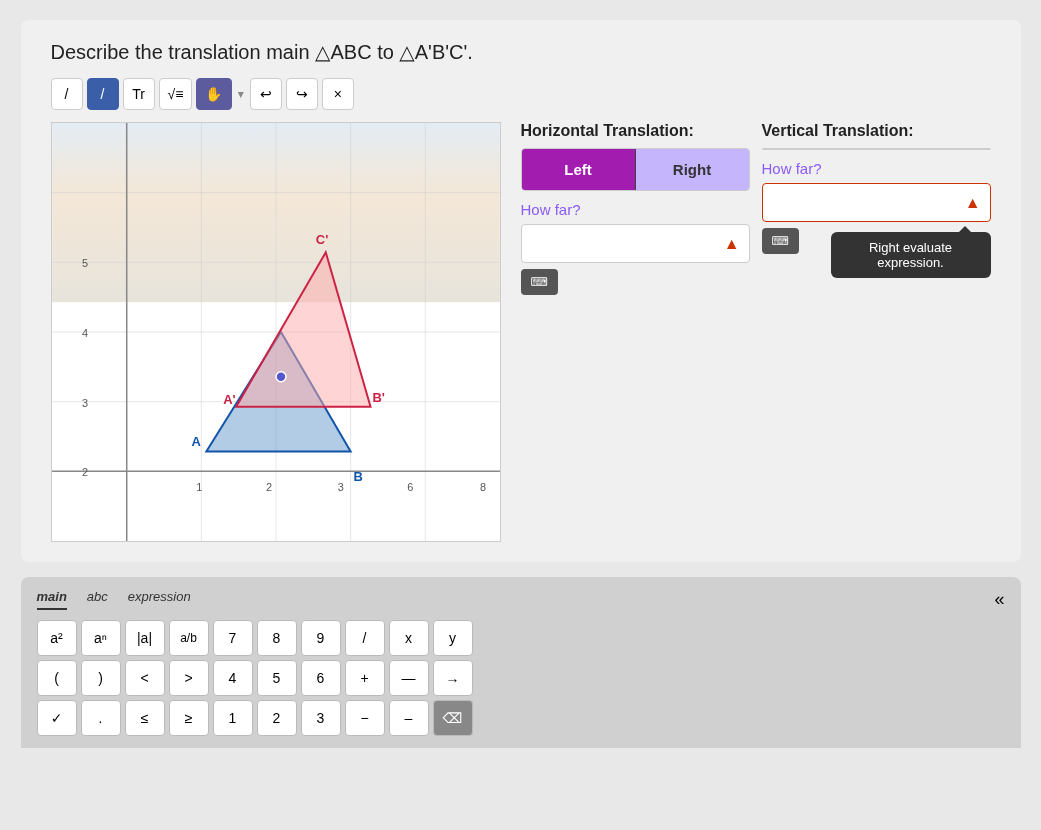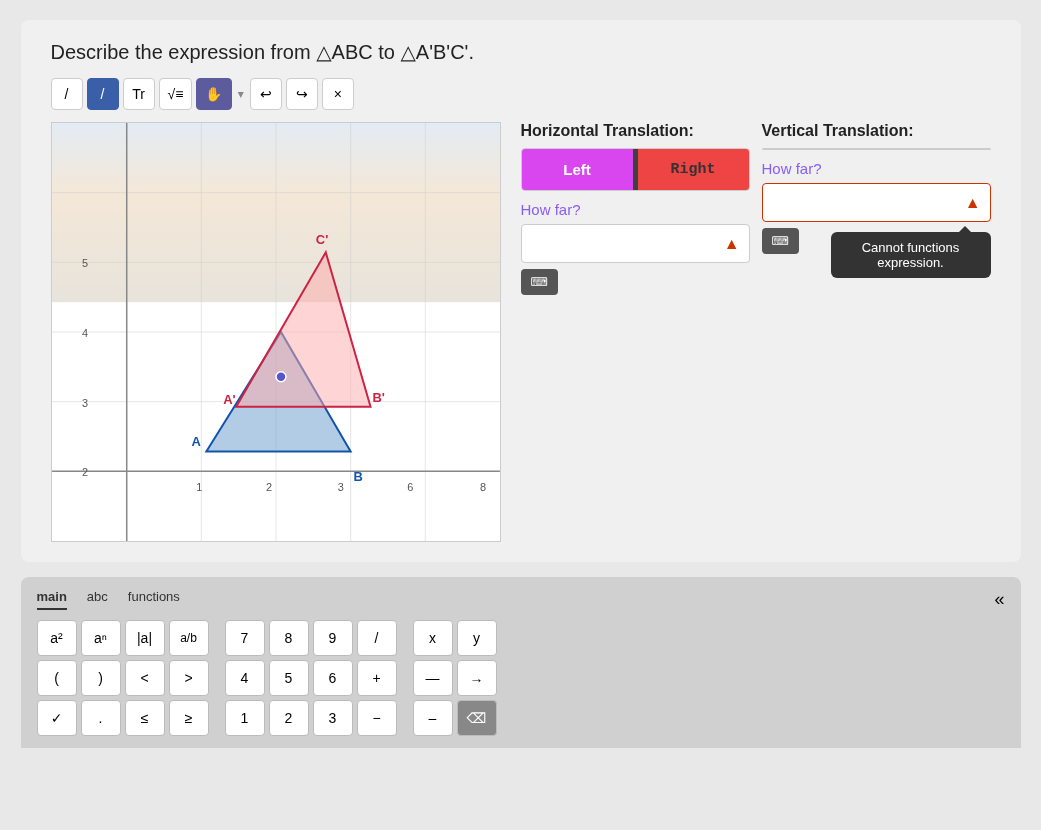--- a/index.html
+++ b/index.html
@@ -107,29 +107,28 @@
     .choice-btn {
       flex: 1;
       padding: 12px;
       border: none;
       cursor: pointer;
       font-size: 15px;
       font-weight: bold;
     }
 
     .choice-btn.selected {
-      background: #d946ef;
+      background: #a21caf;
       color: white;
     }
 
     .choice-btn.unselected {
-      background: #ef4444;
+      background: #c4b5fd;
       color: #333;
-      border-left: 5px solid #404040;
-      font-family: Liberation Mono, monospace;
+      border-left: 1px solid #404040;
     }
 
     .how-far-label {
       font-size: 15px;
       color: #8b5cf6;
       margin-bottom: 6px;
     }
 
     .input-with-warning {
       position: relative;
@@ -220,30 +219,31 @@
       display: flex;
       gap: 20px;
       margin-bottom: 10px;
     }
 
     .keyboard-tab {
       font-size: 13px;
       color: #333;
       cursor: pointer;
       padding-bottom: 2px;
+      font-style: italic;
     }
 
     .keyboard-tab.active {
       border-bottom: 2px solid #333;
       font-weight: bold;
     }
 
     .keyboard-grid {
       display: flex;
-      gap: 16px;
+      gap: 4px;
       align-items: center;
     }
 
     .key-group {
       display: grid;
       grid-template-columns: repeat(4, 40px);
       grid-template-rows: repeat(3, 36px);
       gap: 4px;
     }
 
@@ -270,21 +270,21 @@
 
     .key-btn.dark {
       background: #888;
       color: white;
     }
   </style>
 </head>
 <body>
 
 <div class="main-container">
-  <div class="question-title">Describe the expression from △ABC to △A'B'C'.</div>
+  <div class="question-title">Describe the translation main △ABC to △A'B'C'.</div>
 
   <div class="toolbar">
     <button class="toolbar-btn">/</button>
     <button class="toolbar-btn blue">/</button>
     <button class="toolbar-btn">Tr</button>
     <button class="toolbar-btn">√≡</button>
     <button class="toolbar-btn active">✋</button>
     <span style="font-size:12px; color:#888; margin: 0 2px;">▾</span>
     <button class="toolbar-btn">↩</button>
     <button class="toolbar-btn">↪</button>
@@ -370,38 +370,38 @@
 
       <div class="vertical-section">
         <div class="section-title">Vertical Translation:</div>
         <div class="button-row">
         </div>
         <div class="how-far-label">How far?</div>
         <div class="input-with-warning" style="position:relative;">
           <input type="text" class="error" style="">
           <span class="warning-icon">▲</span>
           <div class="error-tooltip">
-            <span>Cannot functions expression.</span>
+            <span>Right evaluate expression.</span>
           </div>
         </div>
         <div class="keyboard-row">
           <button class="keyboard-icon-btn">
             <span>⌨</span>
           </button>
         </div>
       </div>
     </div>
   </div>
 </div>
 
 <div class="bottom-keyboard">
   <div class="keyboard-tabs">
     <span class="keyboard-tab active">main</span>
     <span class="keyboard-tab">abc</span>
-    <span class="keyboard-tab">functions</span>
+    <span class="keyboard-tab">expression</span>
     <span style="margin-left:auto; font-size:18px; cursor:pointer;">«</span>
   </div>
 
   <div class="keyboard-grid">
 
     <div class="key-group">
       <button class="key-btn">a²</button>
       <button class="key-btn">aⁿ</button>
       <button class="key-btn">|a|</button>
       <button class="key-btn" style="font-size:12px;">a/b</button>

